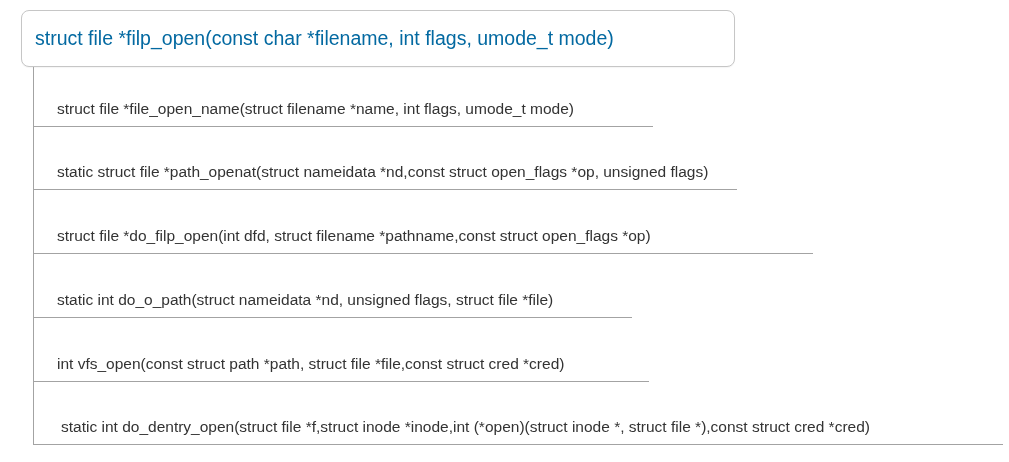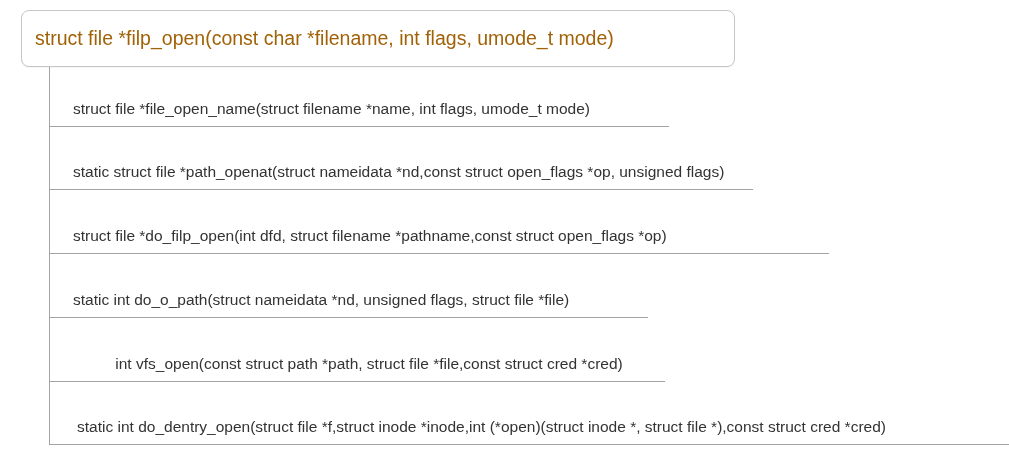--- a/index.html
+++ b/index.html
@@ -25,26 +25,26 @@
     border: 1px solid #c6c6c6;
     border-radius: 8px;
     background: #ffffff;
     display: flex;
     align-items: center;
     padding-left: 13px;
     box-shadow: 0 1px 1px rgba(0,0,0,0.04);
   }
   .root-box .root-label {
     font-size: 19.5px;
-    color: #a16207;
+    color: #0369a1;
     white-space: nowrap;
   }
   .tree {
     position: absolute;
-    left: 49px;
+    left: 33px;
     top: 67px;
     width: 856px;
   }
   .vline {
     position: absolute;
     left: 0;
     top: 0;
     height: 378px;
     width: 1px;
     background: #a3a3a3;
@@ -58,21 +58,21 @@
     padding-bottom: 8px;
     font-size: 15.5px;
     color: #333333;
     white-space: nowrap;
     overflow: visible;
   }
   .row:nth-child(2) { height: 60px; width: 620px; }
   .row:nth-child(3) { height: 63px; width: 704px; }
   .row:nth-child(4) { height: 64px; width: 780px; }
   .row:nth-child(5) { height: 64px; width: 599px; align-items: flex-end; }
-  .row:nth-child(6) { height: 64px; width: 616px; justify-content: center; }
+  .row:nth-child(6) { height: 64px; width: 616px; }
   .row:nth-child(7) { height: 63px; width: 970px; padding-left: 28px; }
 </style>
 </head>
 <body>
 
 <div class="canvas">
 
   <div class="root-box">
     <span class="root-label">struct file *filp_open(const char *filename, int flags, umode_t mode)</span>
   </div>

